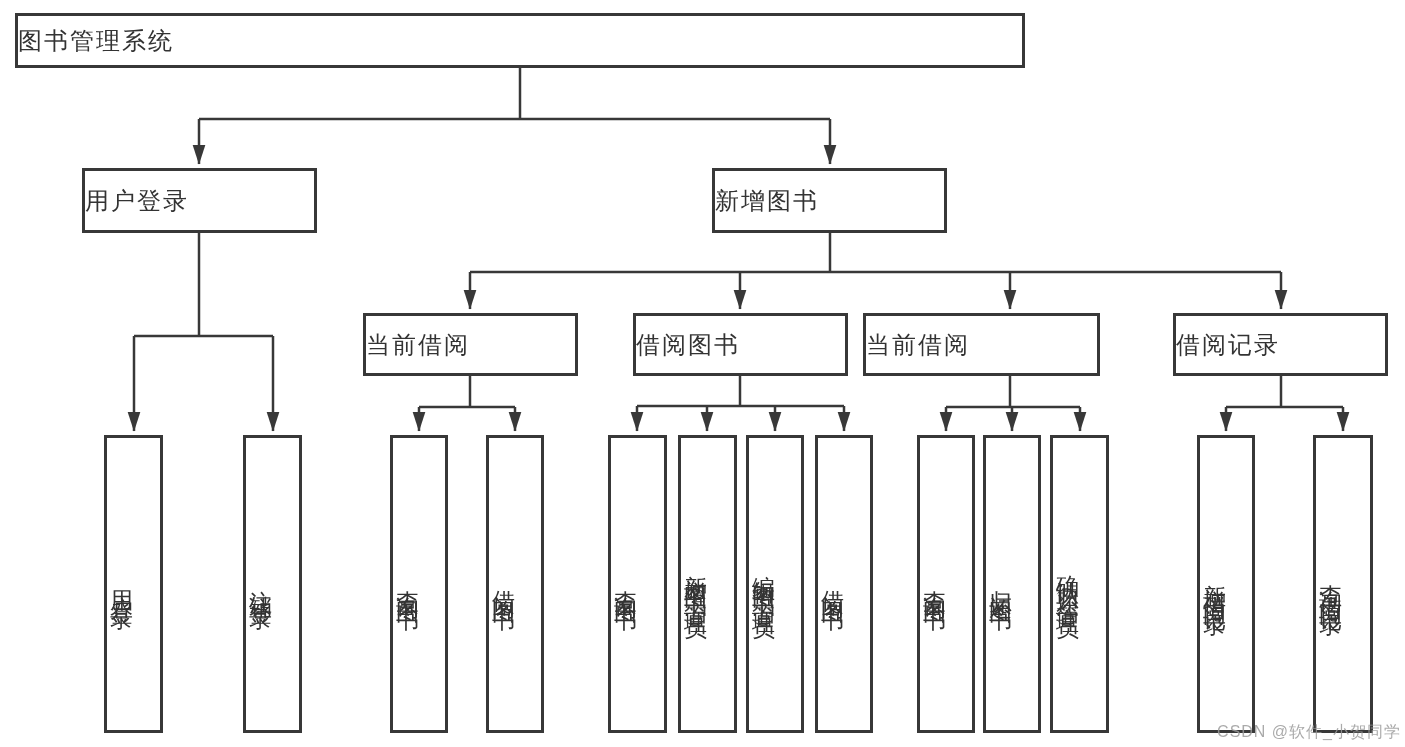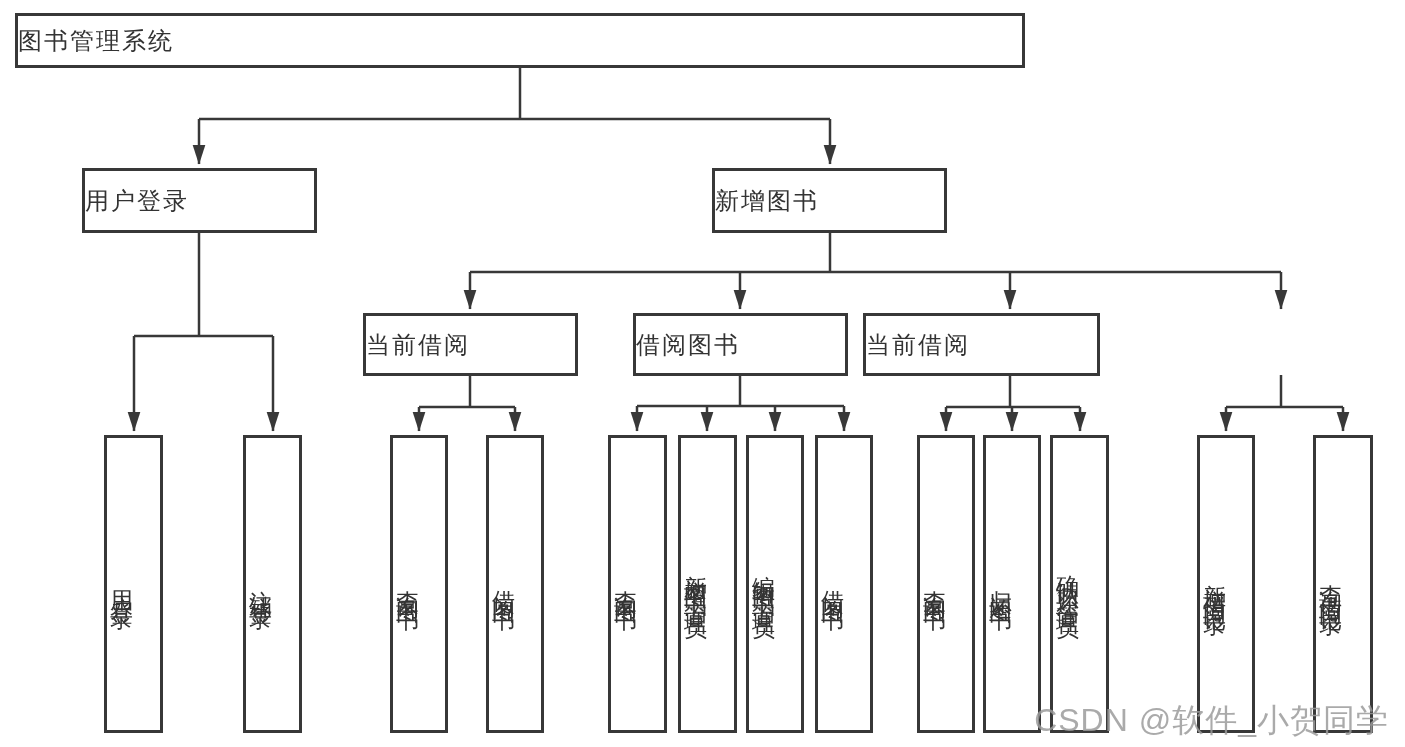--- a/index.html
+++ b/index.html
@@ -35,23 +35,23 @@
     letter-spacing: 2px;
   }
   .vnode span {
     writing-mode: vertical-rl;
     text-orientation: mixed;
     font-size: 23px;
     letter-spacing: 6px;
   }
   .watermark {
     position: absolute;
-    right: 16px;
+    right: 4px;
     bottom: 4px;
-    font-size: 32px;
+    font-size: 16px;
     color: rgba(155,155,155,0.85);
     letter-spacing: 1px;
     white-space: nowrap;
   }
 </style>
 </head>
 <body>
 
 <div class="stage">
 
@@ -113,20 +113,23 @@
 
   <div class="node hnode" style="left:363px;top:313px;width:215px;height:63px">
     <span>当前借阅</span>
   </div>
   <div class="node hnode" style="left:633px;top:313px;width:215px;height:63px">
     <span>借阅图书</span>
   </div>
   <div class="node hnode" style="left:863px;top:313px;width:237px;height:63px">
     <span>当前借阅</span>
   </div>
+  <div class="node hnode" style="left:1173px;top:313px;width:215px;height:63px">
+    <span>借阅记录</span>
+  </div>
 
   <div class="node vnode" style="left:104px;top:435px;width:59px;height:298px">
     <span>用户登录</span>
   </div>
   <div class="node vnode" style="left:243px;top:435px;width:59px;height:298px">
     <span>注销登录</span>
   </div>
 
   <div class="node vnode" style="left:390px;top:435px;width:58px;height:298px">
     <span>查询图书</span>

